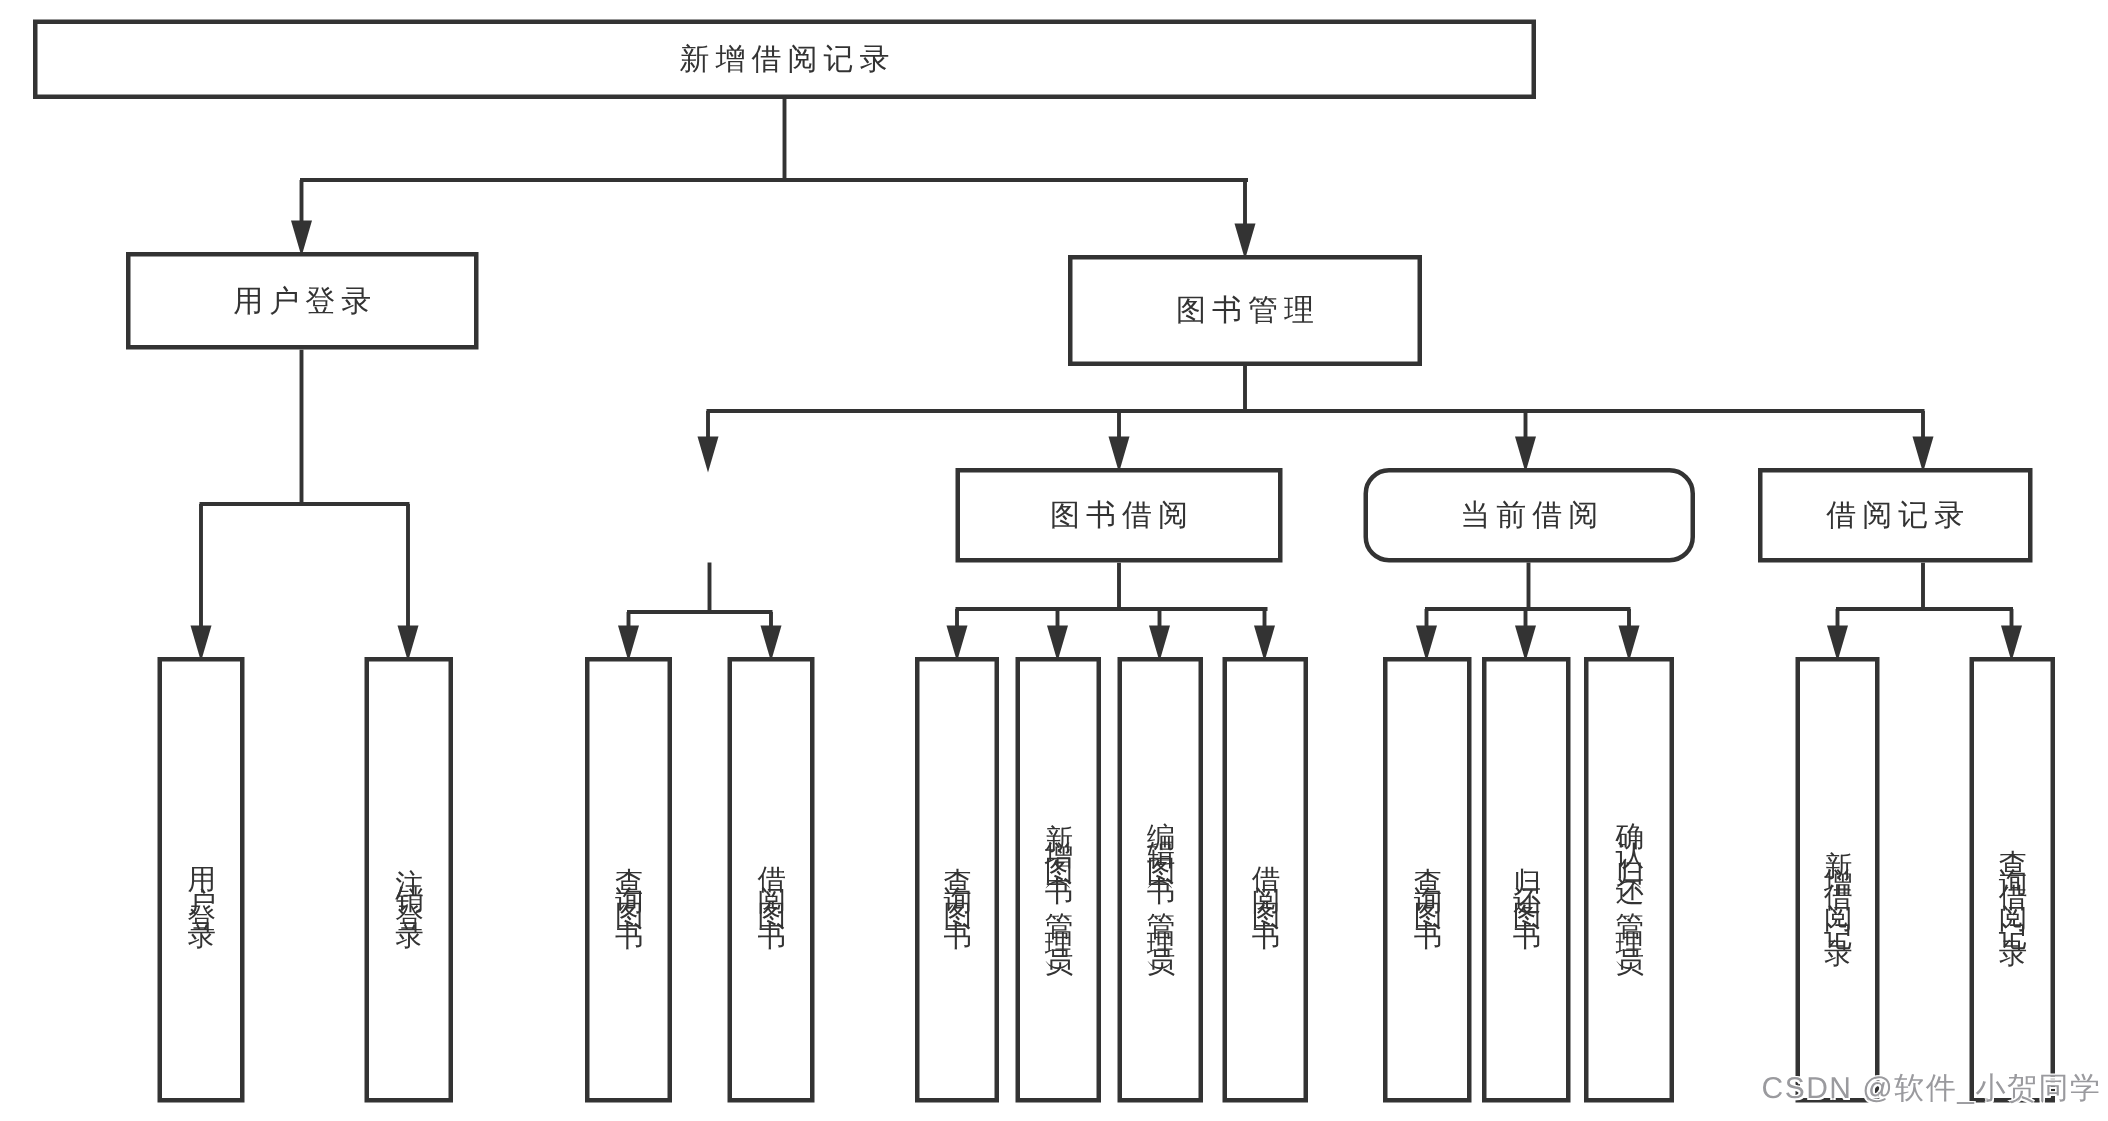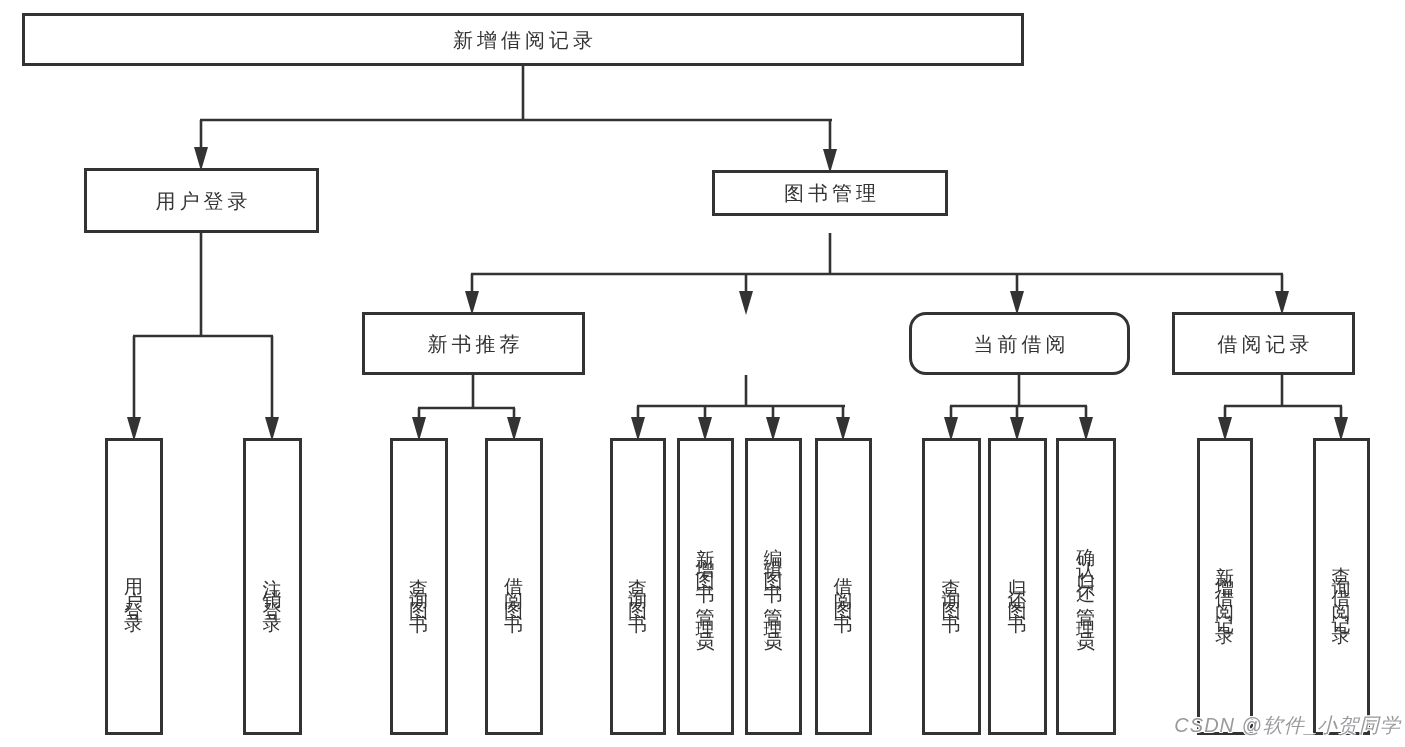--- a/index.html
+++ b/index.html
@@ -102,23 +102,23 @@
       <line x1="1224" y1="406" x2="1342" y2="406" stroke="#333333" stroke-width="2.6"></line>
       <line x1="1225" y1="406" x2="1225" y2="423" stroke="#333333" stroke-width="2.6"></line>
       <polygon points="1218,417 1232,417 1225,441" fill="#333333"></polygon>
       <line x1="1341" y1="406" x2="1341" y2="423" stroke="#333333" stroke-width="2.6"></line>
       <polygon points="1334,417 1348,417 1341,441" fill="#333333"></polygon>
     </svg>
 
   <div class="box h-box" style="left:22px;top:13px;width:1002px;height:53px;">新增借阅记录</div>
 
   <div class="box h-box" style="left:84px;top:168px;width:235px;height:65px;">用户登录</div>
-  <div class="box h-box" style="left:712px;top:170px;width:236px;height:46px;">图书管理</div>
+  <div class="box h-box" style="left:712px;top:170px;width:236px;height:74px;">图书管理</div>
 
-  <div class="box h-box" style="left:362px;top:312px;width:223px;height:63px;">新书推荐</div>
+  <div class="box h-box" style="left:637px;top:312px;width:218px;height:63px;">图书借阅</div>
   <div class="box h-box" style="left:909px;top:312px;width:221px;height:63px;border-radius:17px;">当前借阅</div>
   <div class="box h-box" style="left:1172px;top:312px;width:183px;height:63px;text-align:right;">借阅记录</div>
 
   <div class="box v-box" style="left:105px;top:438px;width:58px;height:297px;">用户登录</div>
   <div class="box v-box" style="left:243px;top:438px;width:59px;height:297px;">注销登录</div>
 
   <div class="box v-box" style="left:390px;top:438px;width:58px;height:297px;">查询图书</div>
   <div class="box v-box" style="left:485px;top:438px;width:58px;height:297px;">借阅图书</div>
 
   <div class="box v-box" style="left:610px;top:438px;width:56px;height:297px;">查询图书</div>
@@ -126,14 +126,14 @@
   <div class="box v-box" style="left:745px;top:438px;width:57px;height:297px;">编辑图书（管理员）</div>
   <div class="box v-box" style="left:815px;top:438px;width:57px;height:297px;">借阅图书</div>
 
   <div class="box v-box" style="left:922px;top:438px;width:59px;height:297px;">查询图书</div>
   <div class="box v-box" style="left:988px;top:438px;width:59px;height:297px;">归还图书</div>
   <div class="box v-box" style="left:1056px;top:438px;width:60px;height:297px;">确认归还（管理员）</div>
 
   <div class="box v-box" style="left:1197px;top:438px;width:56px;height:297px;">新增借阅记录</div>
   <div class="box v-box" style="left:1313px;top:438px;width:57px;height:297px;">查询借阅记录</div>
 
-  <div class="watermark" style="color: rgb(154, 154, 158); font-style: italic;">CSDN @软件_小贺同学</div>
+  <div class="watermark" style="color: rgb(154, 154, 158);">CSDN @软件_小贺同学</div>
 </div>
 
 </body></html>

